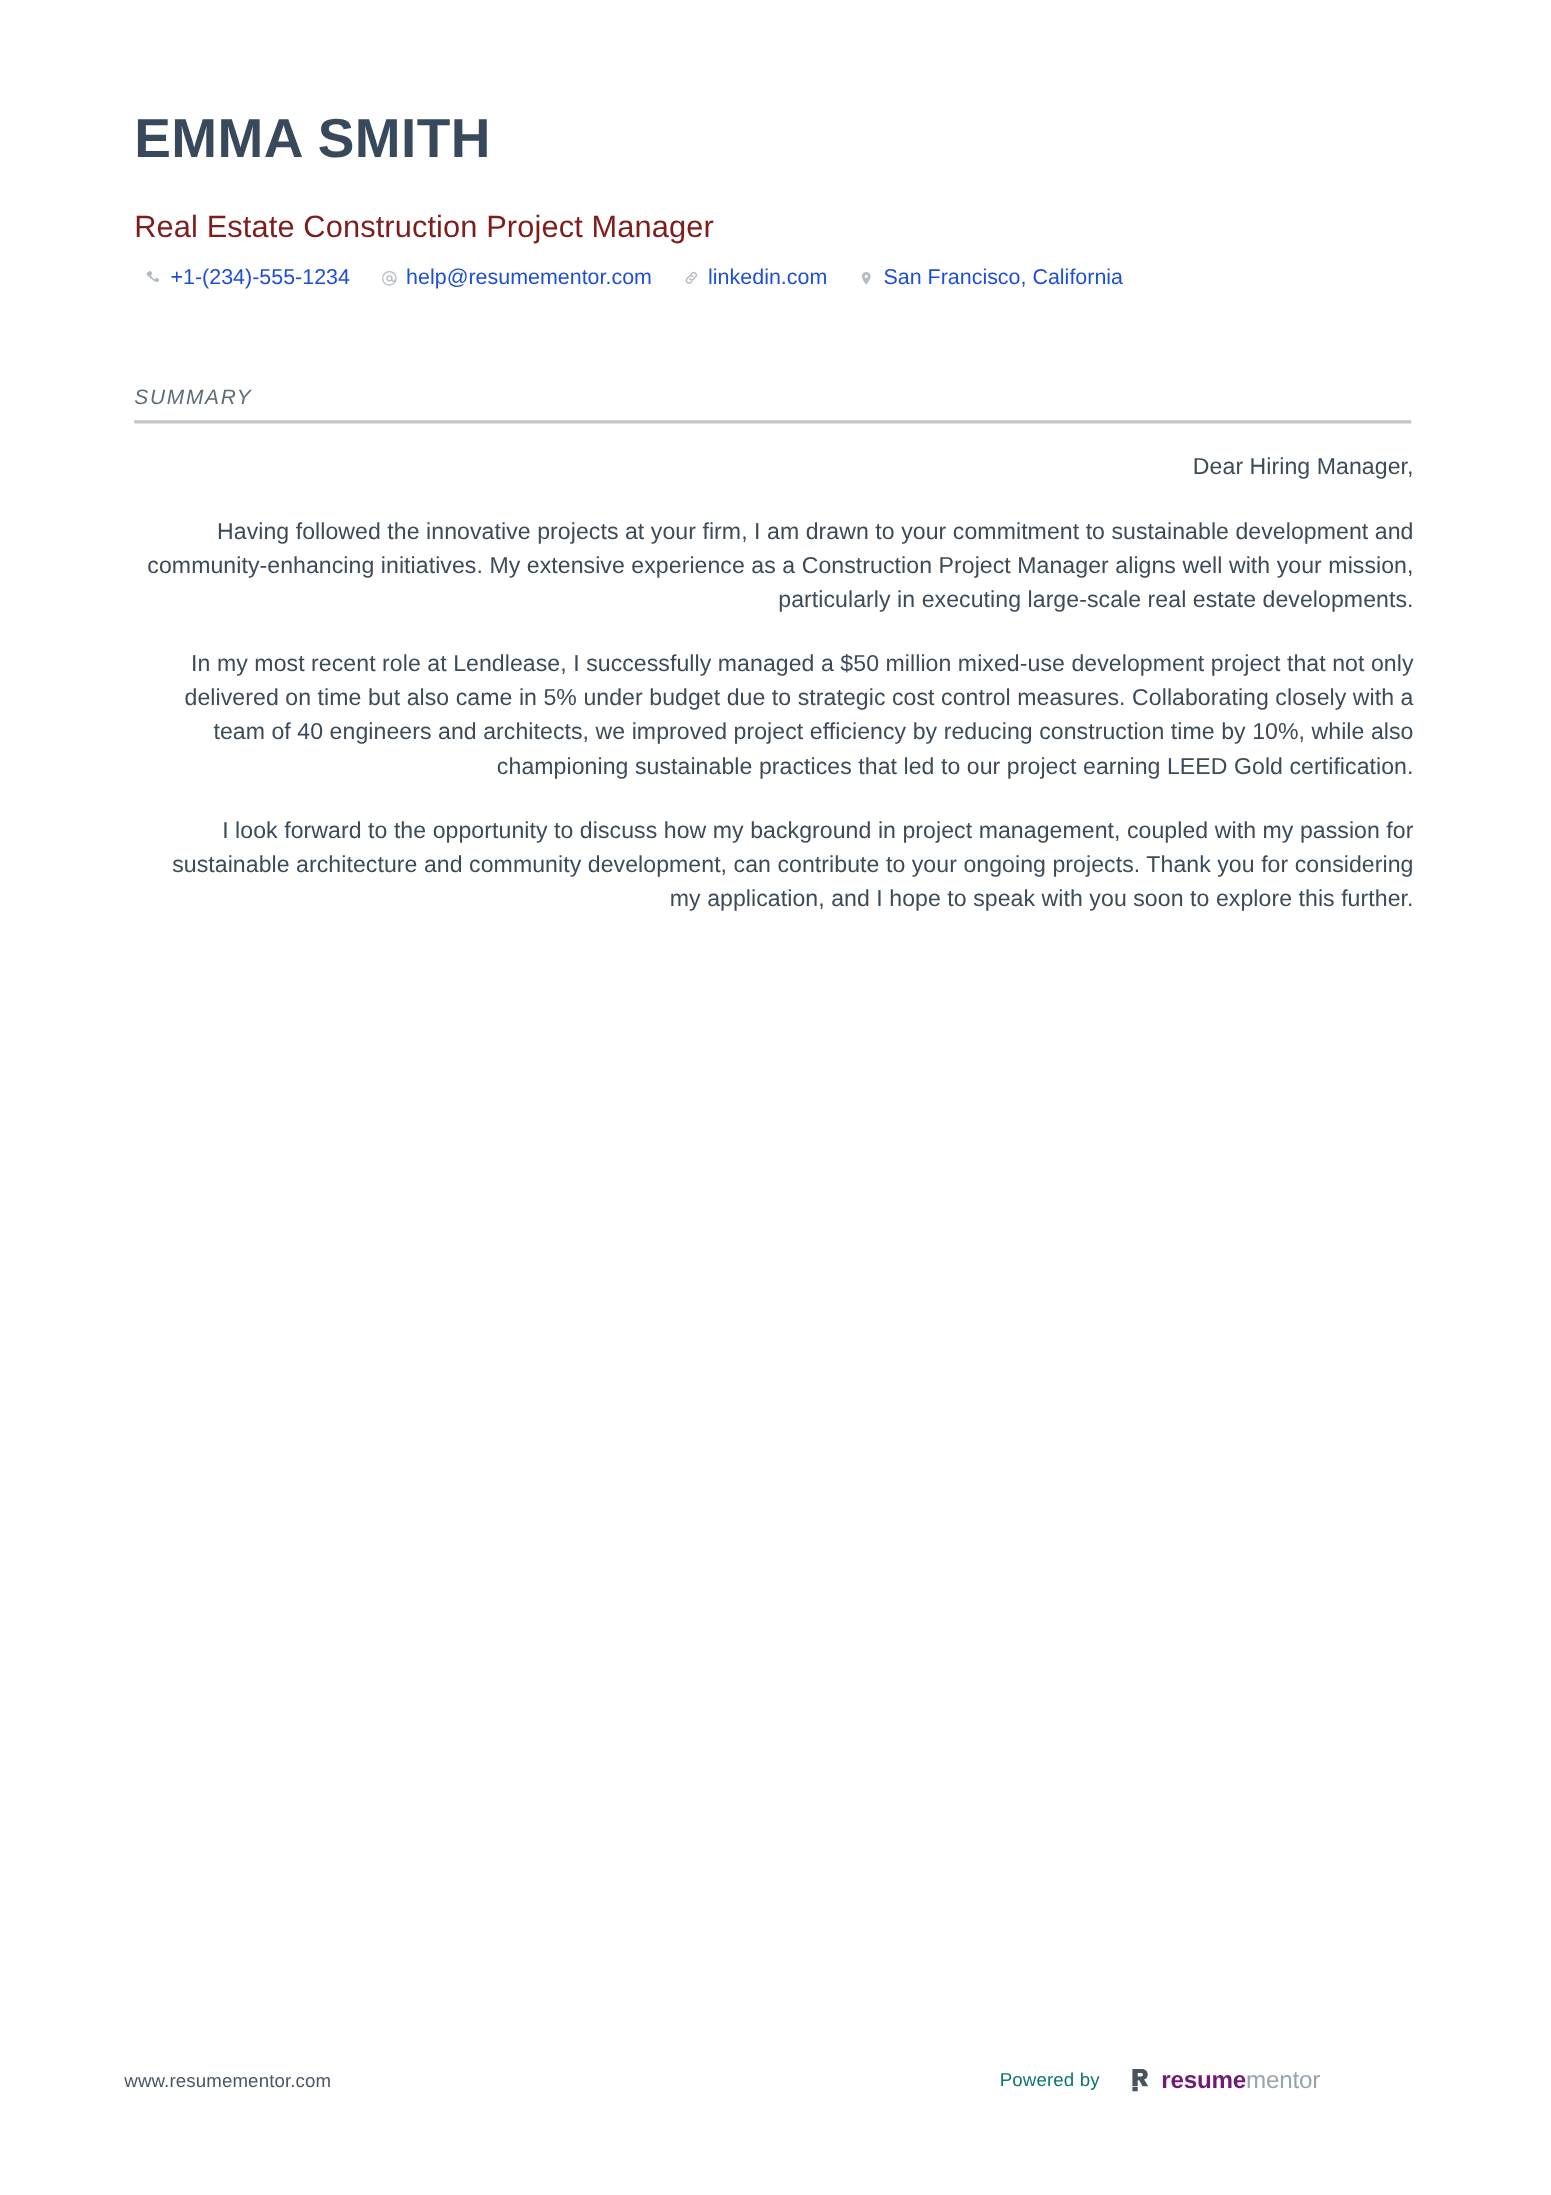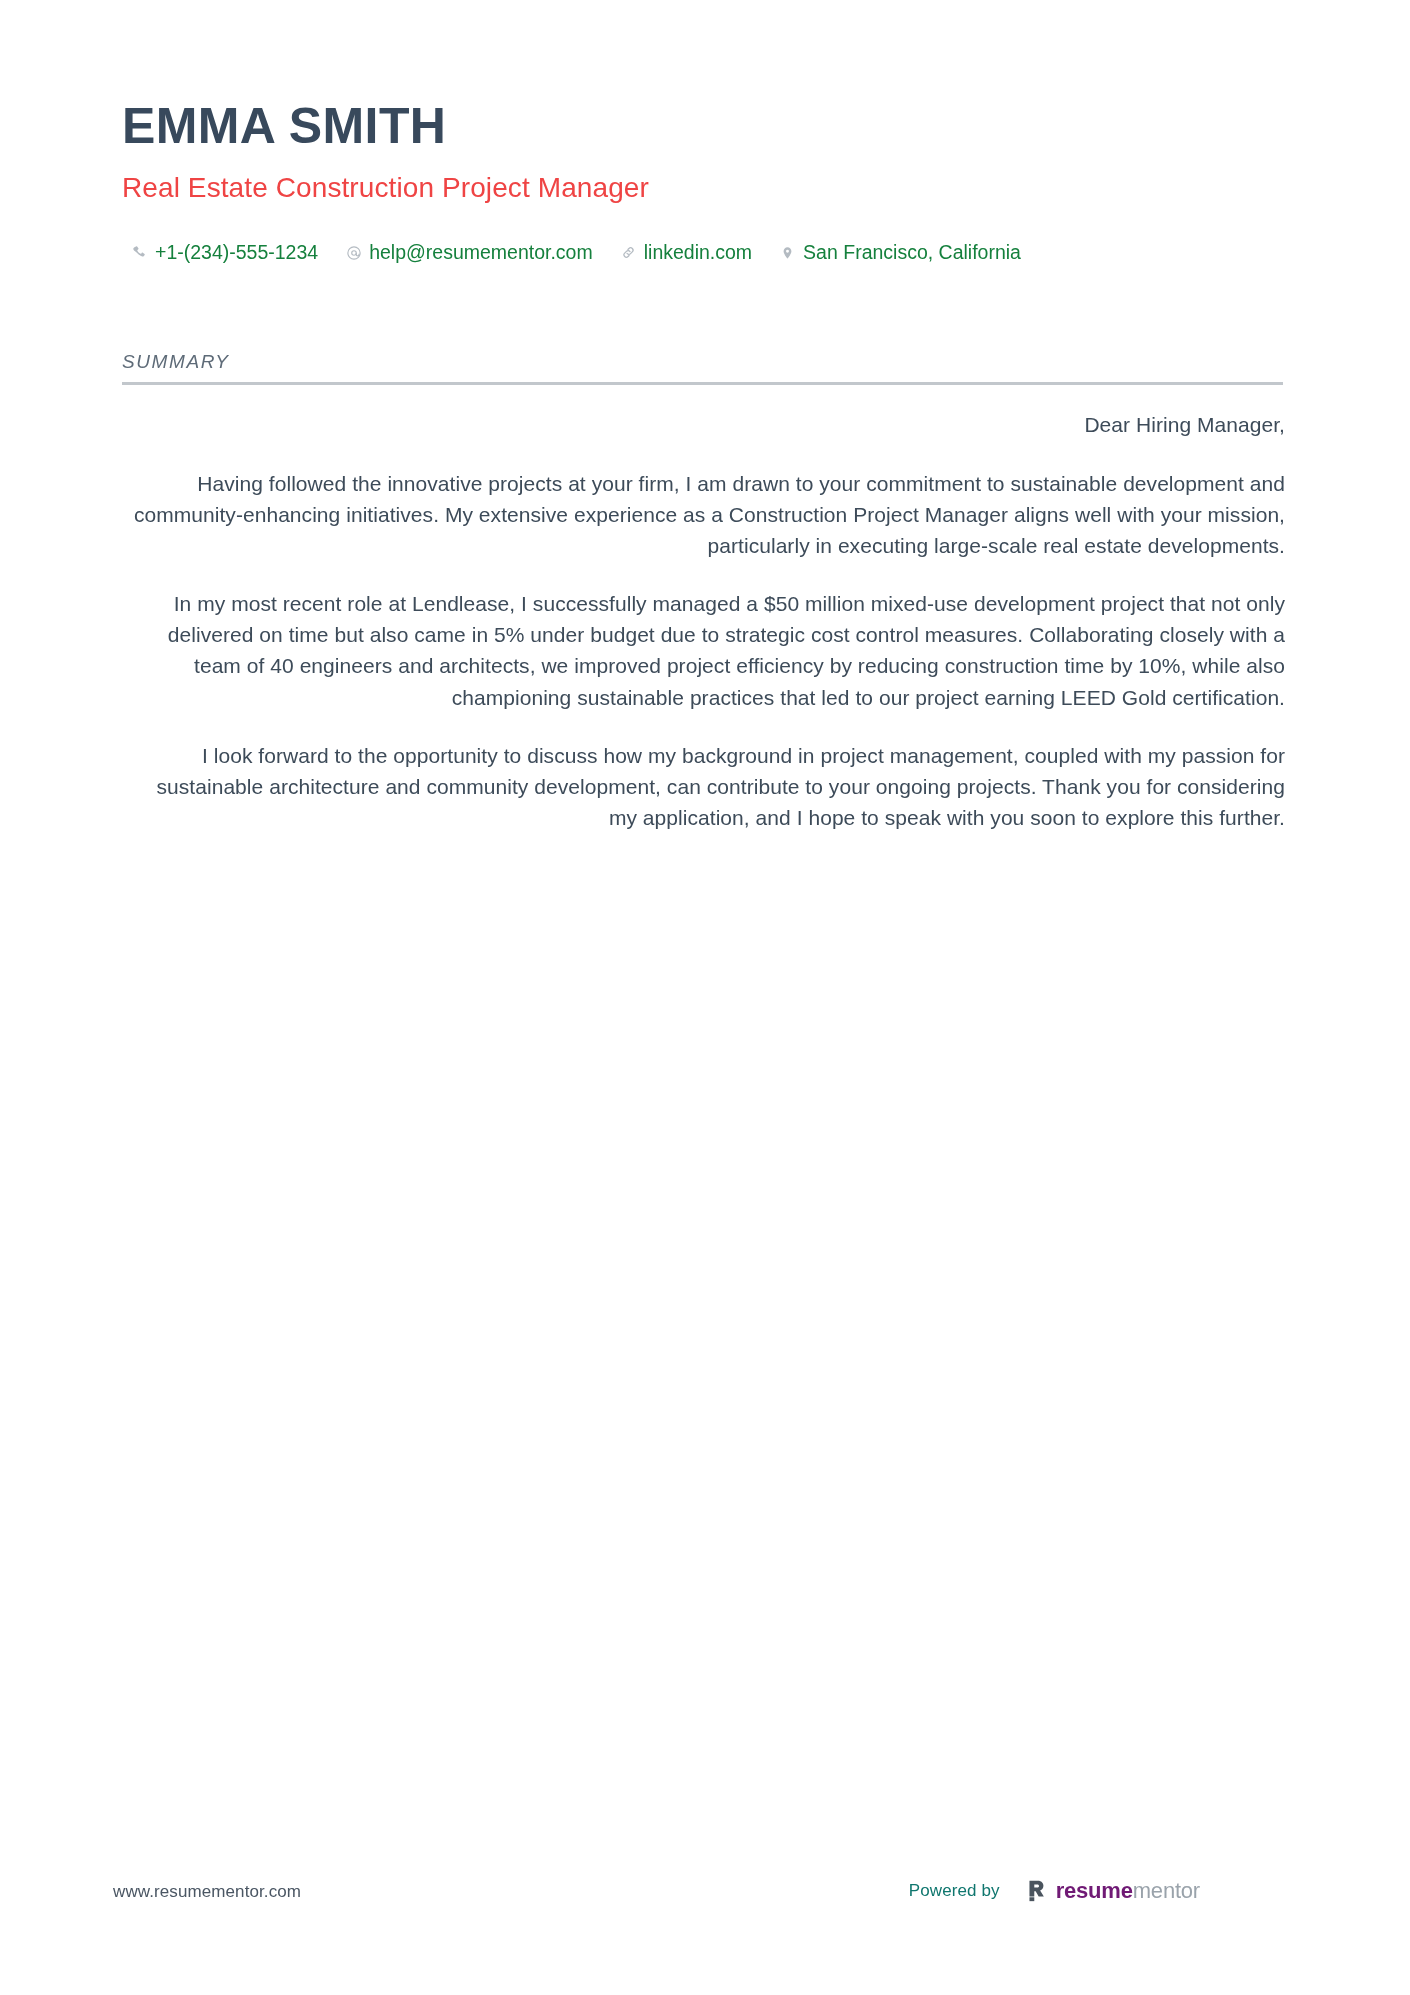--- a/index.html
+++ b/index.html
@@ -32,37 +32,37 @@
     font-weight: bold;
     letter-spacing: 0.4px;
     color: #38495c;
     line-height: 1.05;
     margin: 0;
     white-space: nowrap;
   }
   .cand-title {
     font-size: 28px;
     font-weight: normal;
-    color: #ef4444;
+    color: #7f1d1d;
     line-height: 1.2;
-    margin: 18px 0 0 0;
+    margin: 36px 0 0 0;
     letter-spacing: 0.1px;
   }
 
   
   .contact-row {
     position: absolute;
     left: 131px;
     top: 243px;
     display: flex;
     flex-direction: row;
     align-items: center;
     gap: 0;
     font-size: 19.5px;
-    color: #15803d;
+    color: #1d4ed8;
     white-space: nowrap;
   }
   .contact-item {
     display: flex;
     flex-direction: row;
     align-items: center;
     margin-right: 27px;
   }
   .contact-item:last-child { margin-right: 0; }
   .contact-icon {

